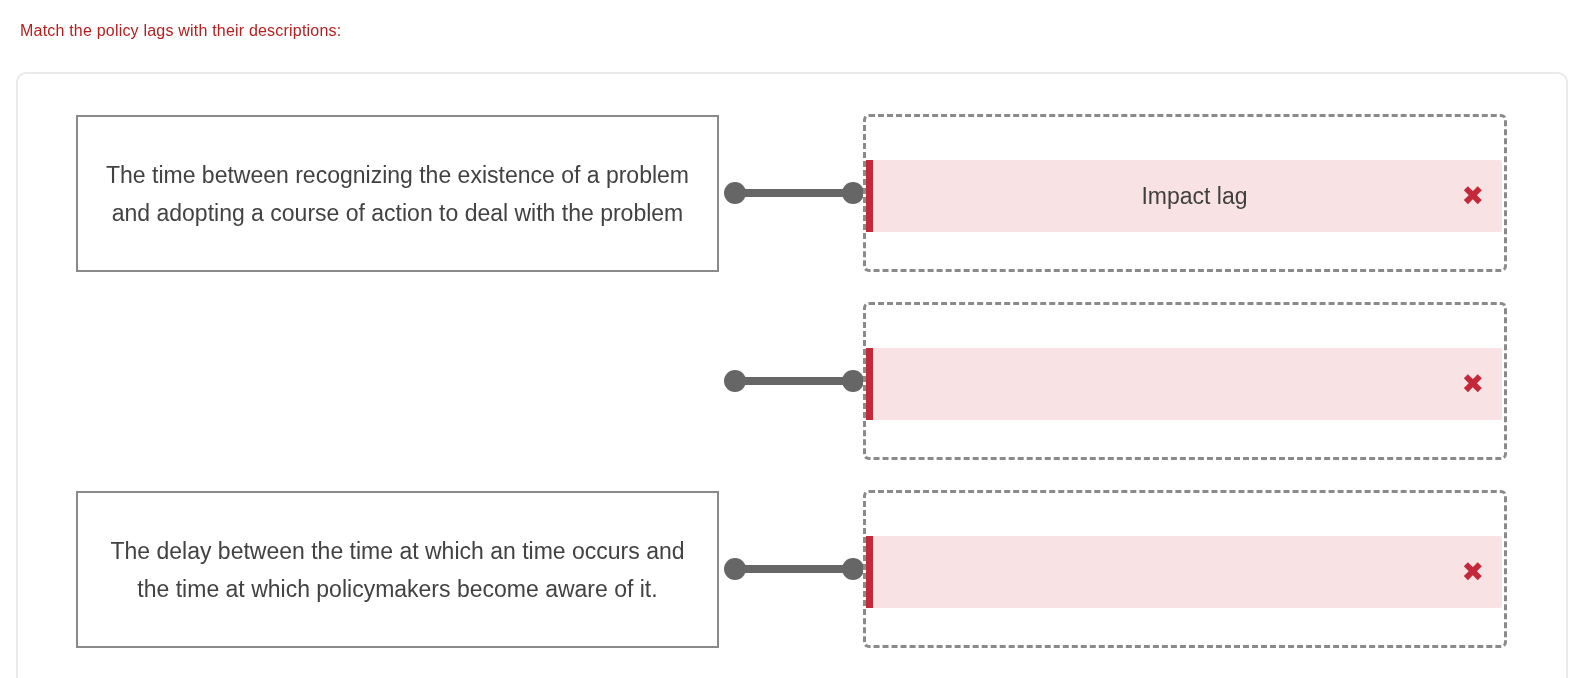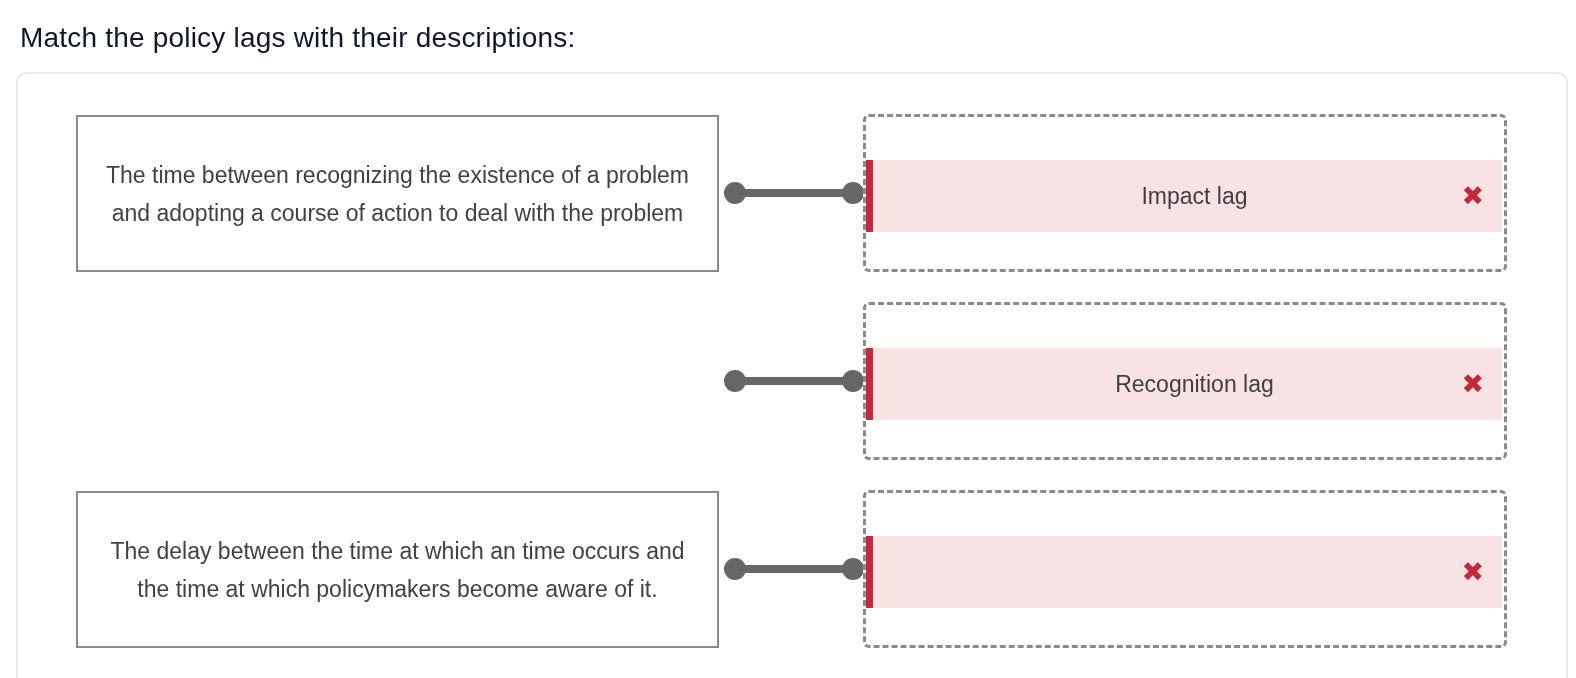--- a/index.html
+++ b/index.html
@@ -6,22 +6,22 @@
   html, body {
     width: 1576px; height: 678px;
     background: #ffffff;
     overflow: hidden;
     font-family: "Liberation Sans", "DejaVu Sans", sans-serif;
     position: relative;
   }
   .prompt {
     position: absolute;
     left: 20px; top: 22px;
-    font-size: 28px;
-    color: #0f172a;
+    font-size: 16px;
+    color: #b91c1c;
     letter-spacing: 0.2px;
   }
   .panel {
     position: absolute;
     left: 16px; top: 72px;
     width: 1552px; height: 680px;
     border: 2px solid #e9e9e9;
     border-radius: 10px;
     background: #ffffff;
   }
@@ -129,21 +129,20 @@
   </div>
 
   <div class="match-row row-2">
     <div class="connector">
       <span class="dot dot-left"></span>
       <span class="line"></span>
       <span class="dot dot-right"></span>
     </div>
     <div class="drop-zone">
       <div class="answer-chip">
-        <span class="answer-label">Recognition lag</span>
         <span class="x-icon">✖</span>
       </div>
     </div>
   </div>
 
   <div class="match-row row-3">
     <div class="desc-box">The delay between the time at which an time occurs and the time at which policymakers become aware of it.</div>
     <div class="connector">
       <span class="dot dot-left"></span>
       <span class="line"></span>

